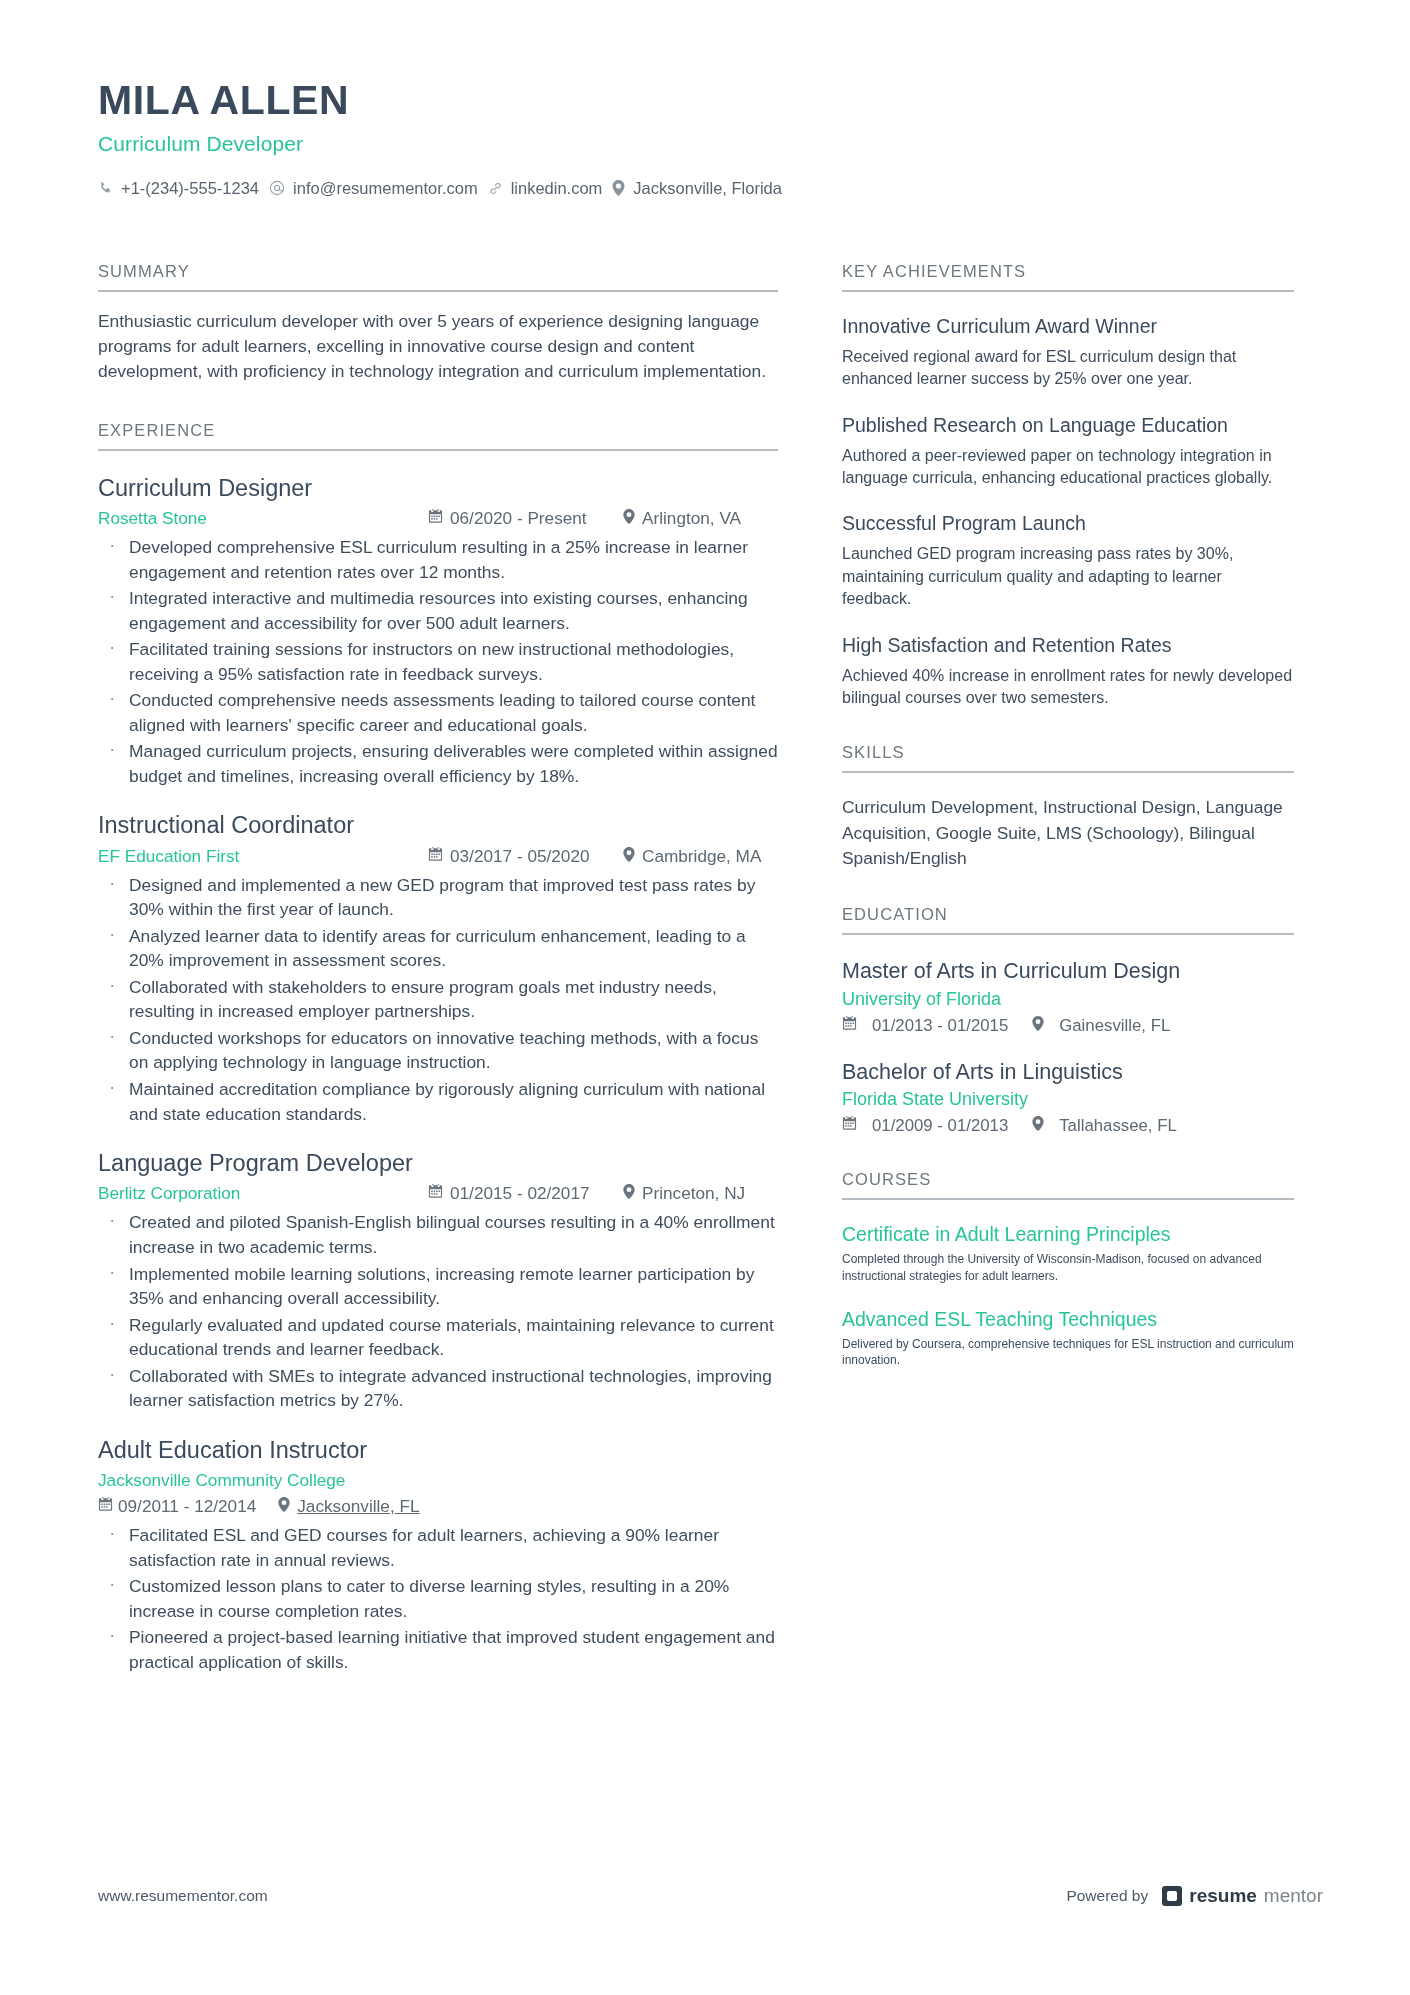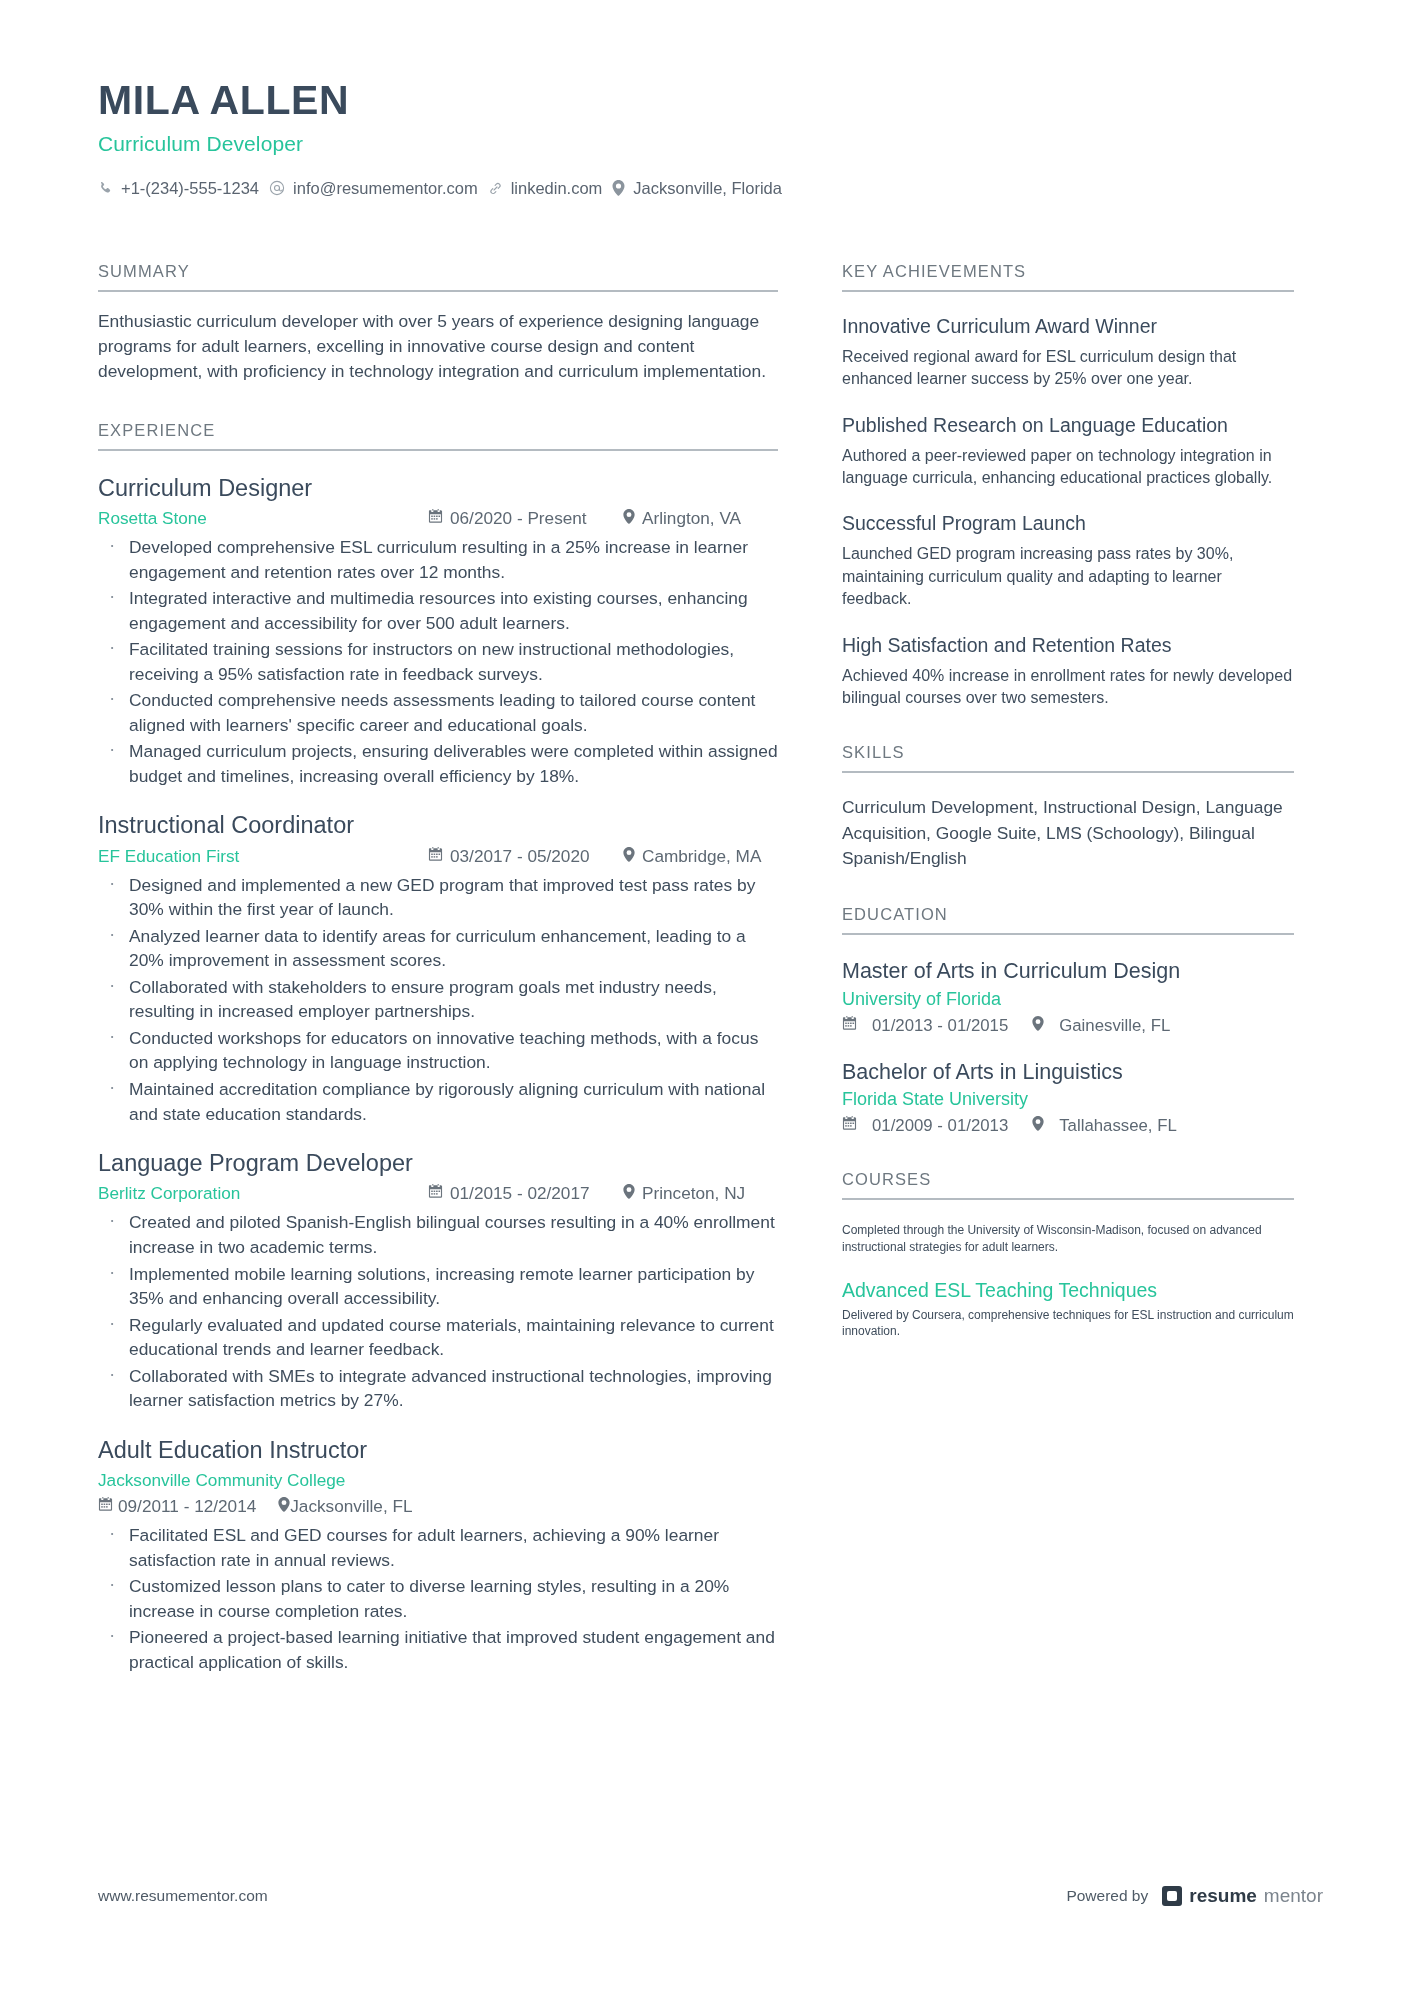--- a/index.html
+++ b/index.html
@@ -451,21 +451,21 @@
                   <rect x="6" y="7" width="1.7" height="1.5"></rect>
                   <rect x="8.6" y="7" width="1.7" height="1.5"></rect>
                   <rect x="11.2" y="7" width="1.7" height="1.5"></rect>
                   <rect x="3.4" y="9.8" width="1.7" height="1.5"></rect>
                   <rect x="6" y="9.8" width="1.7" height="1.5"></rect>
                   <rect x="8.6" y="9.8" width="1.7" height="1.5"></rect>
                 </svg>
               </span>
               <span>09/2011 - 12/2014</span>
             </span>
-            <span style="display:inline-flex;align-items:center;">
+            <span style="display:inline-flex;align-items:center;gap:7px;text-decoration:underline;">
               <span class="ic">
                 <svg width="12" height="15" viewBox="0 0 12 16" fill="#6b747d">
                   <path d="M6 0C2.7 0 0 2.7 0 6c0 4.3 5.3 9.5 5.6 9.7.2.2.5.2.7 0C6.7 15.5 12 10.3 12 6c0-3.3-2.7-6-6-6zm0 8.6A2.6 2.6 0 1 1 6 3.4a2.6 2.6 0 0 1 0 5.2z"></path>
                 </svg>
               </span>
               <span>Jacksonville, FL</span>
             </span>
           </div>
         </div>
         <ul class="bullets">
@@ -575,20 +575,21 @@
         </div>
       </div>
     </div>
 
     <div class="rsec-gap"></div>
 
     <div class="sec">
       <div class="sec-title">COURSES</div>
 
       <div class="course-block">
+        <div class="course-title">Certificate in Adult Learning Principles</div>
         <div class="course-desc">Completed through the University of Wisconsin-Madison, focused on advanced instructional strategies for adult learners.</div>
       </div>
       <div class="course-block">
         <div class="course-title">Advanced ESL Teaching Techniques</div>
         <div class="course-desc">Delivered by Coursera, comprehensive techniques for ESL instruction and curriculum innovation.</div>
       </div>
     </div>
 
   </div>
 

